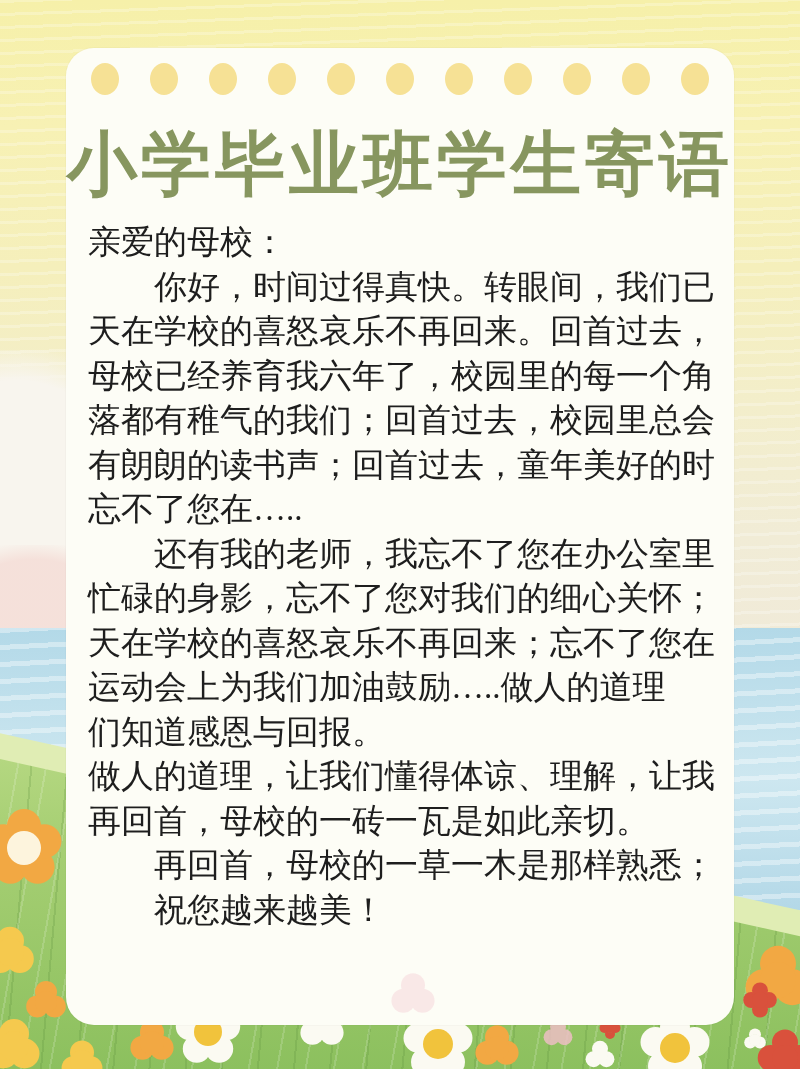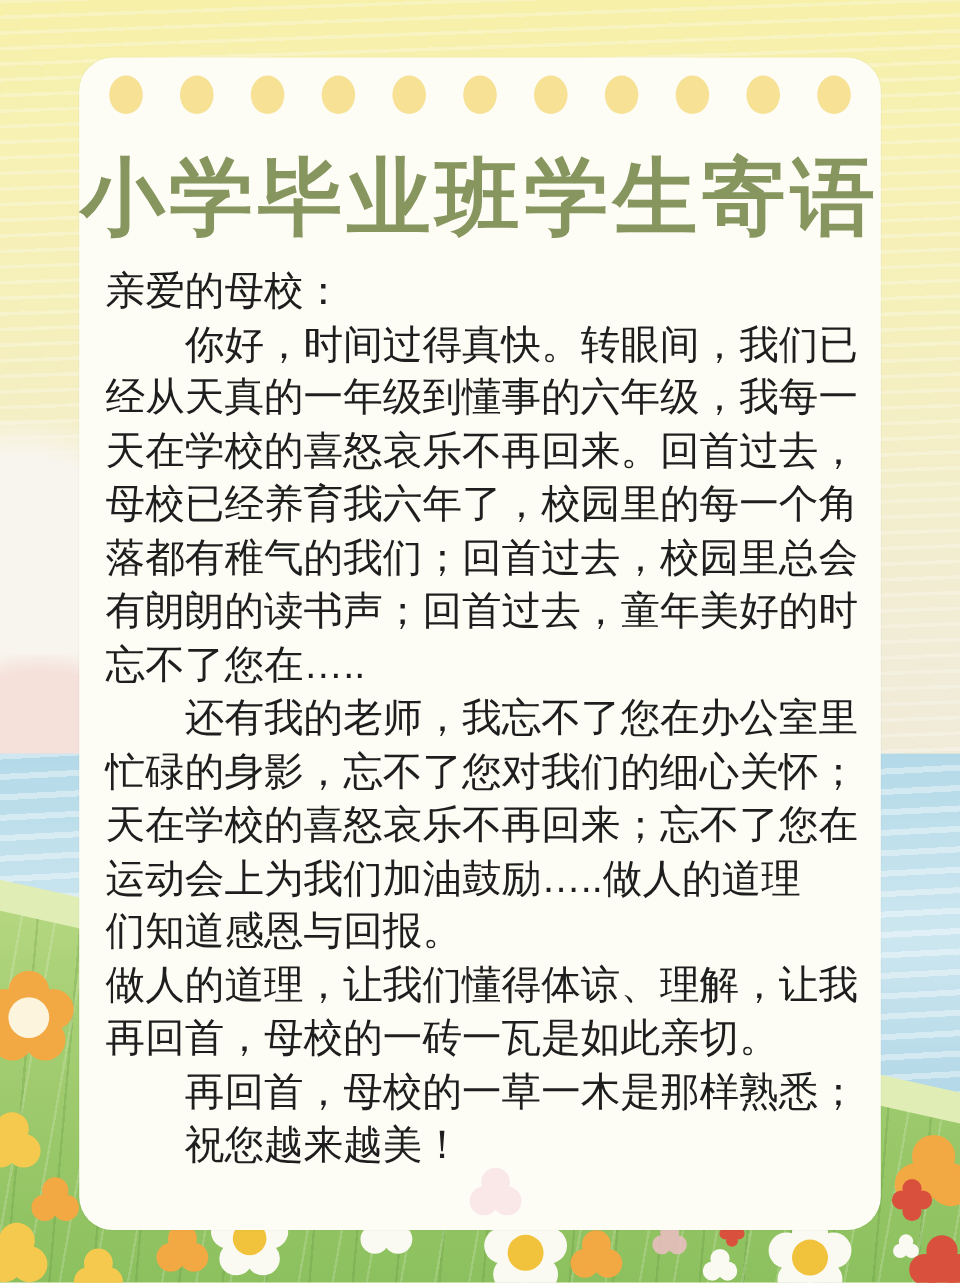--- a/index.html
+++ b/index.html
@@ -102,21 +102,21 @@
   .title{
     position:absolute;left:0;right:0;top:66px;
     text-align:center;
     font-size:70px;line-height:100px;font-weight:700;
     letter-spacing:4px;
     color:var(--title-green,#87965f);
     white-space:nowrap;
   }
   .letter{
     position:absolute;left:22px;top:172px;width:628px;
-    font-family:Liberation Sans, sans-serif;
+    font-family:Liberation Serif, serif;
     font-size:33px;line-height:44.5px;
     color:var(--text-black,#1e1e1e);
   }
   .line{white-space:nowrap;}
   .line.indent{padding-left:66px;}
   .on-card-haze{z-index:6;opacity:.32;}
 </style>
 </head>
 <body>
 
@@ -161,21 +161,20 @@
         <span class="dot"></span>
         <span class="dot"></span>
         <span class="dot"></span>
         <span class="dot"></span>
         <span class="dot"></span>
       </div>
     <div class="title">小学毕业班学生寄语</div>
     <div class="letter">
         <div class="line">亲爱的母校：</div>
         <div class="line indent">你好，时间过得真快。转眼间，我们已</div>
-        <div class="line">经从天真的一年级到懂事的六年级，我每一</div>
         <div class="line">天在学校的喜怒哀乐不再回来。回首过去，</div>
         <div class="line">母校已经养育我六年了，校园里的每一个角</div>
         <div class="line">落都有稚气的我们；回首过去，校园里总会</div>
         <div class="line">有朗朗的读书声；回首过去，童年美好的时</div>
         <div class="line">忘不了您在…..</div>
         <div class="line indent">还有我的老师，我忘不了您在办公室里</div>
         <div class="line">忙碌的身影，忘不了您对我们的细心关怀；</div>
         <div class="line">天在学校的喜怒哀乐不再回来；忘不了您在</div>
         <div class="line">运动会上为我们加油鼓励…..做人的道理</div>
         <div class="line">们知道感恩与回报。</div>

